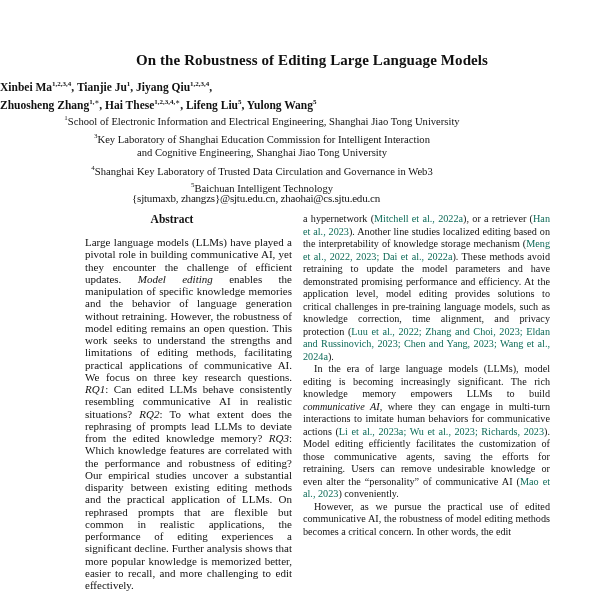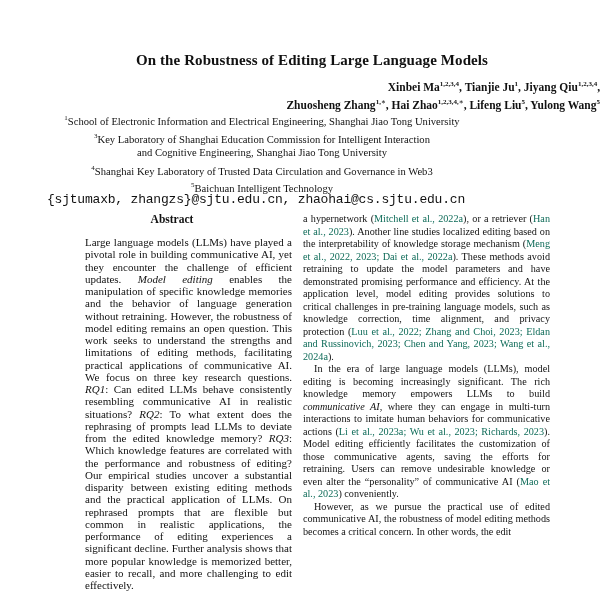--- a/index.html
+++ b/index.html
@@ -10,32 +10,32 @@
     -webkit-font-smoothing:antialiased;
   }
   .page{position:relative;width:600px;height:600px;background:#ffffff;overflow:hidden;}
 
   .title{
     position:absolute;top:52px;left:12px;width:600px;
     text-align:center;font-size:15px;font-weight:bold;letter-spacing:.1px;
   }
   .authors{
     position:absolute;top:77px;left:0;width:600px;
-    text-align:right;font-size:11.5px;font-weight:bold;line-height:15.5px;
+    text-align:left;font-size:11.5px;font-weight:bold;line-height:15.5px;
   }
   .authors sup{font-size:7px;font-weight:bold;}
   .affils{
     position:absolute;top:111px;left:0;width:524px;
     text-align:center;font-size:10.6px;line-height:14.2px;
   }
   .affils sup{font-size:7px;}
   .emails{
     position:absolute;top:192px;left:0;width:512px;text-align:center;
-    font-family:Liberation Mono, monospace;
-    font-size:13px;letter-spacing:-0.2px;
+    font-family:Liberation Serif, serif;
+    font-size:11px;letter-spacing:-0.2px;
   }
 
   .col{position:absolute;top:213px;height:387px;overflow:hidden;}
   .col-left{left:62px;width:230px;}
   .col-right{left:303px;width:247px;}
 
   .abstract-head{
     text-align:center;font-size:11.5px;font-weight:bold;
     margin:0 0 11px 0;padding-right:10px;
   }
@@ -57,21 +57,21 @@
 </style>
 </head>
 <body>
 
 <div class="page">
 
   <div class="title">On the Robustness of Editing Large Language Models</div>
 
   <div class="authors">
     <div><span>Xinbei Ma</span><sup>1,2,3,4</sup>, <span>Tianjie Ju</span><sup>1</sup>, <span>Jiyang Qiu</span><sup>1,2,3,4</sup>,</div>
-    <div><span>Zhuosheng Zhang</span><sup>1,∗</sup>, <span>Hai Zhao</span><sup>1,2,3,4,∗</sup>, <span>Lifeng Liu</span><sup>5</sup>, <span>Yulong Wang</span><sup>5</sup></div>
+    <div><span>Zhuosheng Zhang</span><sup>1,∗</sup>, <span>Hai These</span><sup>1,2,3,4,∗</sup>, <span>Lifeng Liu</span><sup>5</sup>, <span>Yulong Wang</span><sup>5</sup></div>
   </div>
 
   <div class="affils">
       <div><sup>1</sup>School of Electronic Information and Electrical Engineering, Shanghai Jiao Tong University</div>
       <div><sup>3</sup>Key Laboratory of Shanghai Education Commission for Intelligent Interaction</div>
       <div>and Cognitive Engineering, Shanghai Jiao Tong University</div>
       <div><sup>4</sup>Shanghai Key Laboratory of Trusted Data Circulation and Governance in Web3</div>
       <div><sup>5</sup>Baichuan Intelligent Technology</div>
     </div>
 

